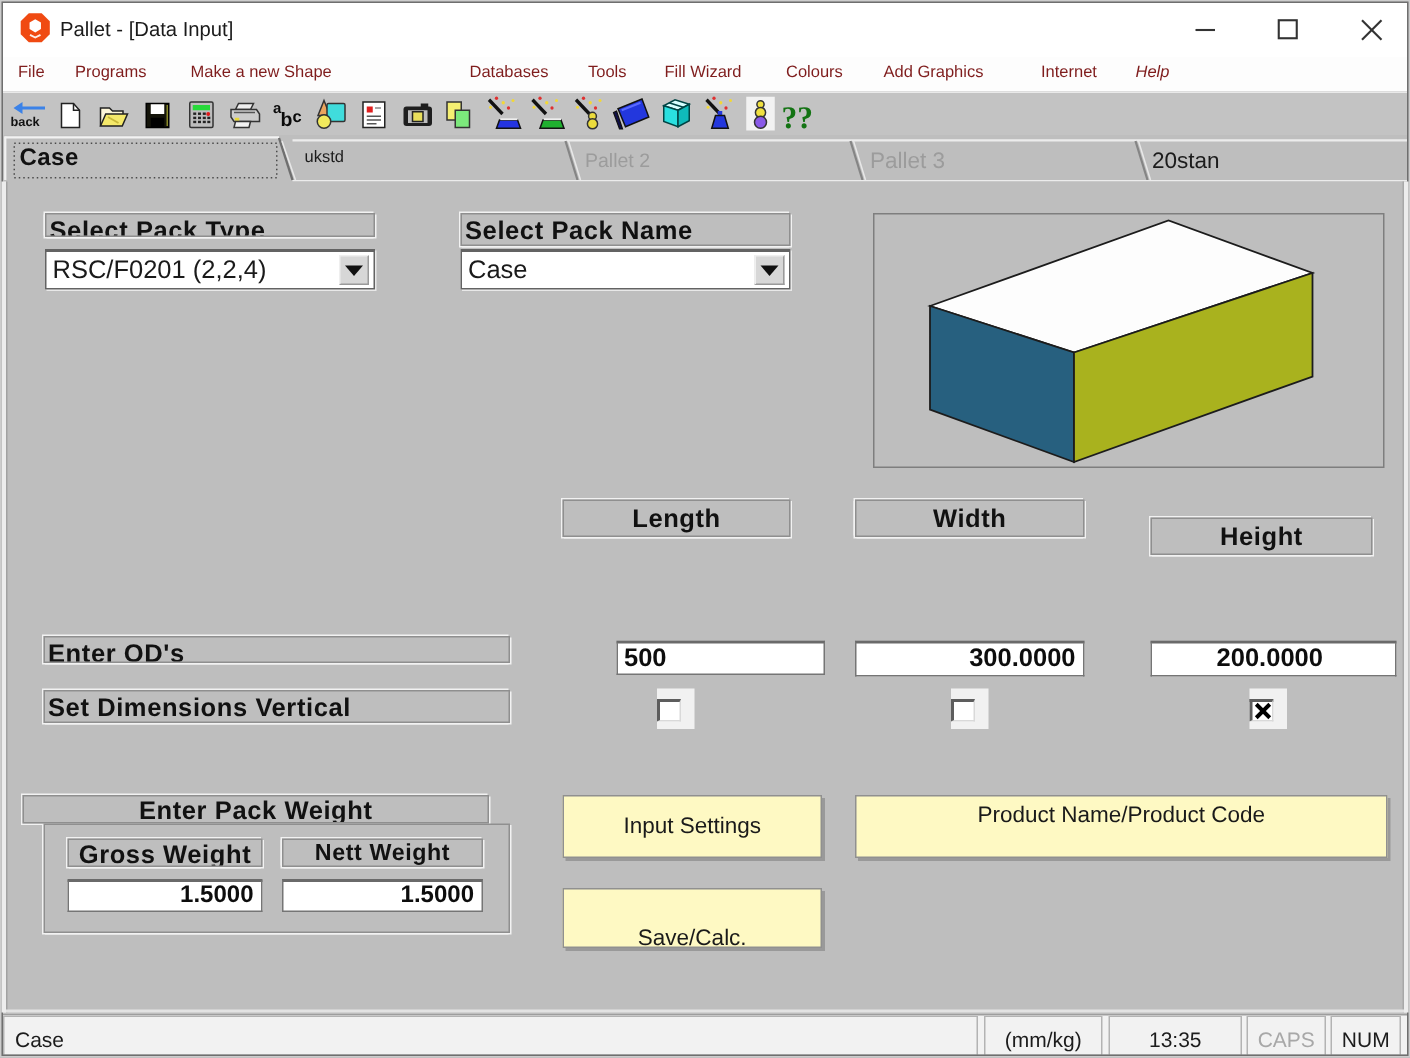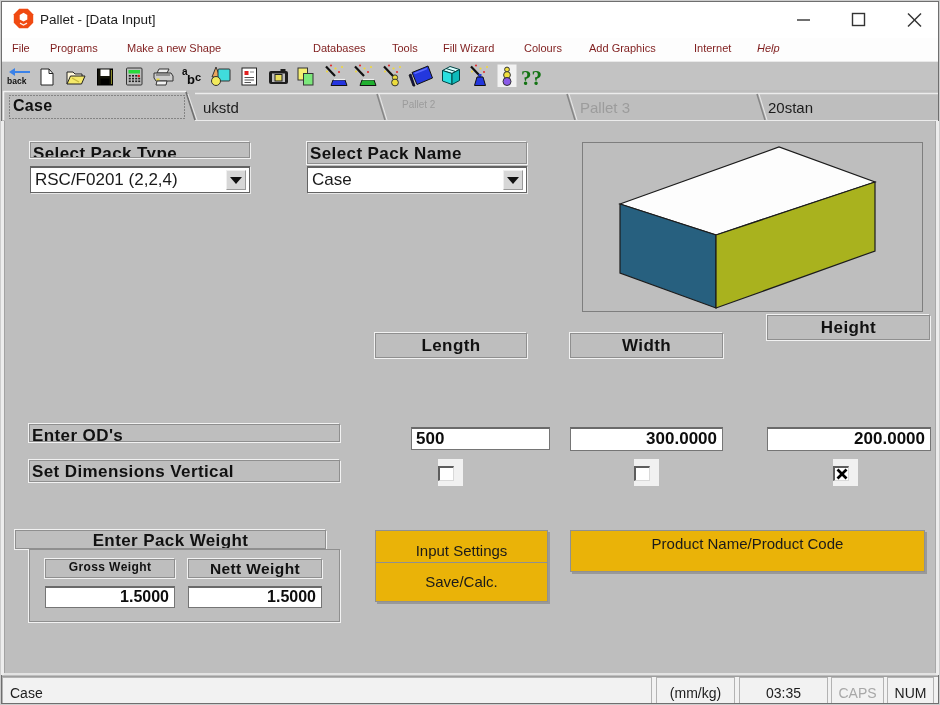--- a/index.html
+++ b/index.html
@@ -35,21 +35,21 @@
   
   .fld { position:absolute; background:#fff; border:1px solid #757575; border-top:2px solid #6a6a6a;
          font-weight:bold; font-size:17px; color:#0d0d0d; white-space:nowrap; }
   .fld.r { text-align:right; }
   
   .chip { position:absolute; width:25px; height:27px; background:#f1f1f1; }
   .cb { position:absolute; left:0px; top:7px; width:16px; height:15px; background:#fff;
         border-top:2px solid #5d5d5d; border-left:2px solid #5d5d5d;
         border-right:1px solid #d9d9d9; border-bottom:1px solid #d9d9d9; }
   
-  .btn { position:absolute; background:#eab308; border:1px solid #909090; box-shadow:2px 2px 0 #999999;
+  .btn { position:absolute; background:#fef9c3; border:1px solid #909090; box-shadow:2px 2px 0 #999999;
          font-size:15px; color:#1a1a1a; text-align:center; }
   .spanel { position:absolute; top:677px; height:27px; border:1px solid #b3b3b3; background:#f2f2f2;
             font-size:14px; color:#1c1c1c; text-align:center; padding-top:7px; }
 </style>
 </head>
 <body>
   <div class="b1"></div>
 <div class="b2"></div>
 
   <div id="titlebar" class="abs"></div>
@@ -201,76 +201,76 @@
     <line x1="1" y1="1.5" x2="184" y2="1.5" stroke="#f2f2f2" stroke-width="1.5"></line>
     <line x1="1.5" y1="1" x2="1.5" y2="30" stroke="#f2f2f2" stroke-width="1.5"></line>
     <line x1="184" y1="2" x2="193" y2="30" stroke="#6f6f6f" stroke-width="1.6"></line>
     <line x1="186" y1="4" x2="195" y2="30" stroke="#e8e8e8" stroke-width="1"></line>
 
     <line x1="193" y1="30.5" x2="936" y2="30.5" stroke="#ececec" stroke-width="1"></line>
 
     <rect x="7.5" y="5.5" width="175" height="23" fill="none" stroke="#4a4a4a" stroke-width="1" stroke-dasharray="1 2"></rect>
   </svg>
   <div class="abs" style="left:13px; top:97px; font-size:16px; letter-spacing:0.3px; font-weight:bold; color:#111;">Case</div>
-  <div class="abs" style="left:203px; top:99px; font-size:15px; color:#1c1c1c;">ukstd</div>
-  <div class="abs" style="left:402px; top:99px; font-size:10px; color:#9c9c9c;">Pallet 2</div>
+  <div class="abs" style="left:203px; top:99px; font-size:11px; color:#1c1c1c;">ukstd</div>
+  <div class="abs" style="left:390px; top:99px; font-size:13px; color:#9c9c9c;">Pallet 2</div>
   <div class="abs" style="left:580px; top:99px; font-size:15px; color:#9c9c9c;">Pallet 3</div>
   <div class="abs" style="left:768px; top:99px; font-size:15px; color:#1c1c1c;">20stan</div>
 
   <div class="lbl pad" style="left:30px; top:142px; width:220px; height:16px;">Select Pack Type</div>
   <div class="combo" style="left:30px; top:166px; width:220px; height:27px;">RSC/F0201 (2,2,4)<span class="cbtn"></span></div>
   <div class="lbl pad" style="left:307px; top:142px; width:220px; height:22px;">Select Pack Name</div>
   <div class="combo" style="left:307px; top:166px; width:220px; height:27px;">Case<span class="cbtn"></span></div>
 
   <div class="abs" style="left:582px; top:142px; width:341px; height:170px; border:1px solid #7e7e7e; background:#bebebe;"></div>
   <svg class="abs" style="left:582px; top:142px;" width="341" height="170" viewBox="0 0 341 170">
     <polygon points="38,62 197,5 293,40 134,93" fill="#fdfdfd" stroke="#1c1c1c" stroke-width="1.2"></polygon>
     <polygon points="38,62 134,93 134,166 38,131" fill="#27607f" stroke="#1c1c1c" stroke-width="1.2"></polygon>
     <polygon points="134,93 293,40 293,109 134,166" fill="#a9b21e" stroke="#1c1c1c" stroke-width="1.2"></polygon>
   </svg>
 
   <div class="lbl ctr" style="left:375px; top:333px; width:152px; height:25px; padding-top:2px;">Length</div>
   <div class="lbl ctr" style="left:570px; top:333px; width:153px; height:25px; padding-top:2px;">Width</div>
-  <div class="lbl ctr" style="left:767px; top:315px; width:163px; height:25px; padding-top:2px;">Height</div>
+  <div class="lbl ctr" style="left:767px; top:345px; width:148px; height:25px; padding-top:2px;">Height</div>
 
   <div class="lbl pad" style="left:29px; top:424px; width:311px; height:18px;">Enter OD's</div>
   <div class="fld" style="left:375px; top:427px; width:139px; height:23px; padding-left:4px;margin-left:36px;">500</div>
   <div class="fld r" style="left:570px; top:427px; width:153px; height:24px; padding-right:5px;">300.0000</div>
-  <div class="fld r" style="left:767px; top:427px; width:164px; height:24px; padding-right:5px;">200.0000</div>
+  <div class="fld r" style="left:767px; top:427px; width:164px; height:24px; padding-right:5px;text-align:center;">200.0000</div>
 
   <div class="lbl pad" style="left:29px; top:460px; width:311px; height:22px;">Set Dimensions Vertical</div>
   <div class="chip" style="left:438px; top:459px;">
     <span class="cb"></span>
   </div>
   <div class="chip" style="left:634px; top:459px;">
     <span class="cb"></span>
   </div>
   <div class="chip" style="left:833px; top:459px;">
     <span class="cb"></span>
     <svg class="abs" style="left:3px; top:9px;" width="12" height="12" viewBox="0 0 12 12">
       <line x1="1.5" y1="1.5" x2="10.5" y2="10.5" stroke="#000" stroke-width="2.6"></line>
       <line x1="10.5" y1="1.5" x2="1.5" y2="10.5" stroke="#000" stroke-width="2.6"></line>
     </svg>
   </div>
 
   <div class="lbl ctr" style="left:15px; top:530px; width:311px; height:19px;">Enter Pack Weight</div>
   <div class="abs" style="left:29px; top:549px; width:311px; height:73px; border:1px solid #8f8f8f; box-shadow:-1px 1px 0 #f2f2f2, 1px 1px 0 #f2f2f2;"></div>
-  <div class="lbl ctr" style="left:45px; top:559px; width:130px; height:19px; font-size:12px;">Gross Weight</div>
+  <div class="lbl ctr" style="left:45px; top:559px; width:130px; height:19px; font-size:17px;">Gross Weight</div>
   <div class="lbl ctr" style="left:188px; top:559px; width:134px; height:19px; font-size:15.5px;">Nett Weight</div>
   <div class="fld r" style="left:45px; top:586px; width:130px; height:22px; padding-right:5px; font-size:16px;">1.5000</div>
   <div class="fld r" style="left:188px; top:586px; width:134px; height:22px; padding-right:5px; font-size:16px;">1.5000</div>
 
   <div class="btn" style="left:375px; top:530px; width:173px; height:42px; padding-top:11px;">Input Settings</div>
   <div class="btn" style="left:570px; top:530px; width:355px; height:42px; padding-top:4px;">Product Name/Product Code</div>
-  <div class="btn" style="left:375px; top:562px; width:173px; height:40px; padding-top:10px;">Save/Calc.</div>
+  <div class="btn" style="left:375px; top:592px; width:173px; height:40px; padding-top:24px;">Save/Calc.</div>
 
   <div class="abs" style="left:1px; top:121px; width:3px; height:554px; background:#ededed; z-index:55;"></div>
   <div class="abs" style="left:4px; top:121px; width:1px; height:554px; background:#a2a2a2;"></div>
   <div class="abs" style="left:935px; top:121px; width:1px; height:554px; background:#a8a8a8;"></div>
   <div class="abs" style="left:936px; top:121px; width:3px; height:554px; background:#ededed; z-index:55;"></div>
 
   <div id="statusbar" class="abs"></div>
   <div class="abs" style="left:2px; top:673px; width:936px; height:2px; background:#e3e3e3;"></div>
   <div class="spanel" style="left:2px; width:650px; text-align:left; padding-left:7px;">Case</div>
   <div class="spanel" style="left:656px; width:79px;">(mm/kg)</div>
-  <div class="spanel" style="left:739px; width:89px;">03:35</div>
+  <div class="spanel" style="left:739px; width:89px;">13:35</div>
   <div class="spanel" style="left:831px; width:53px; color:#a8a8a8;">CAPS</div>
   <div class="spanel" style="left:887px; width:47px;">NUM</div>
 
 </body></html>

